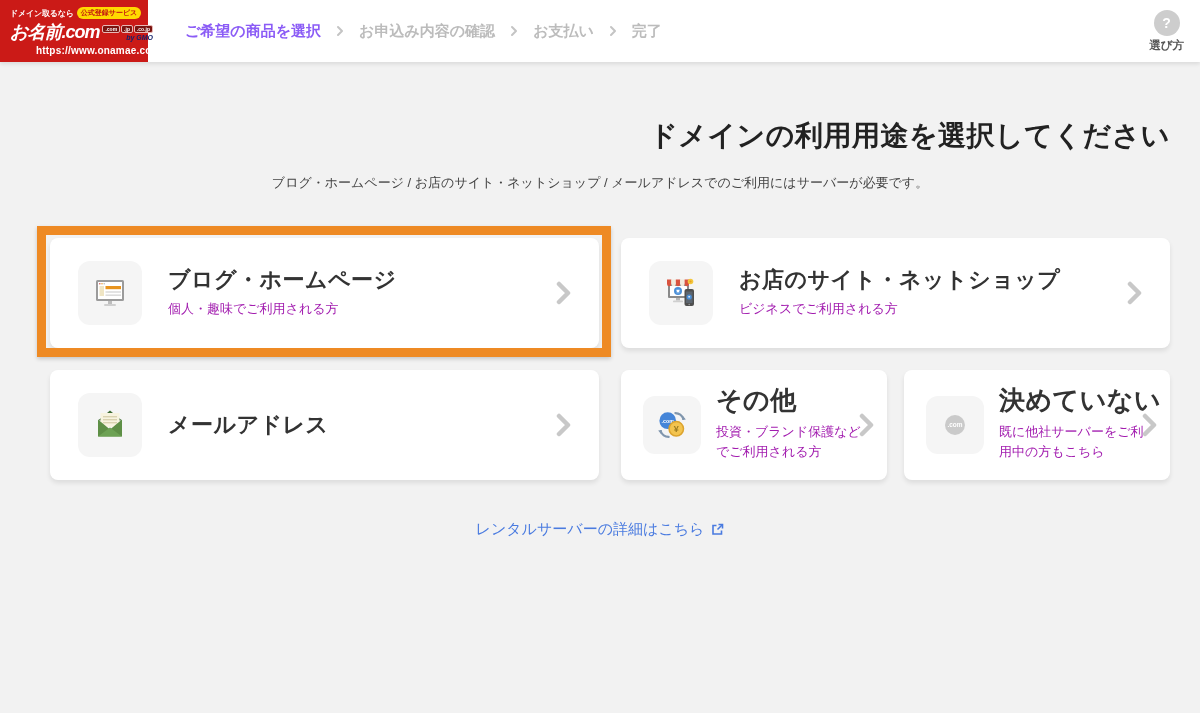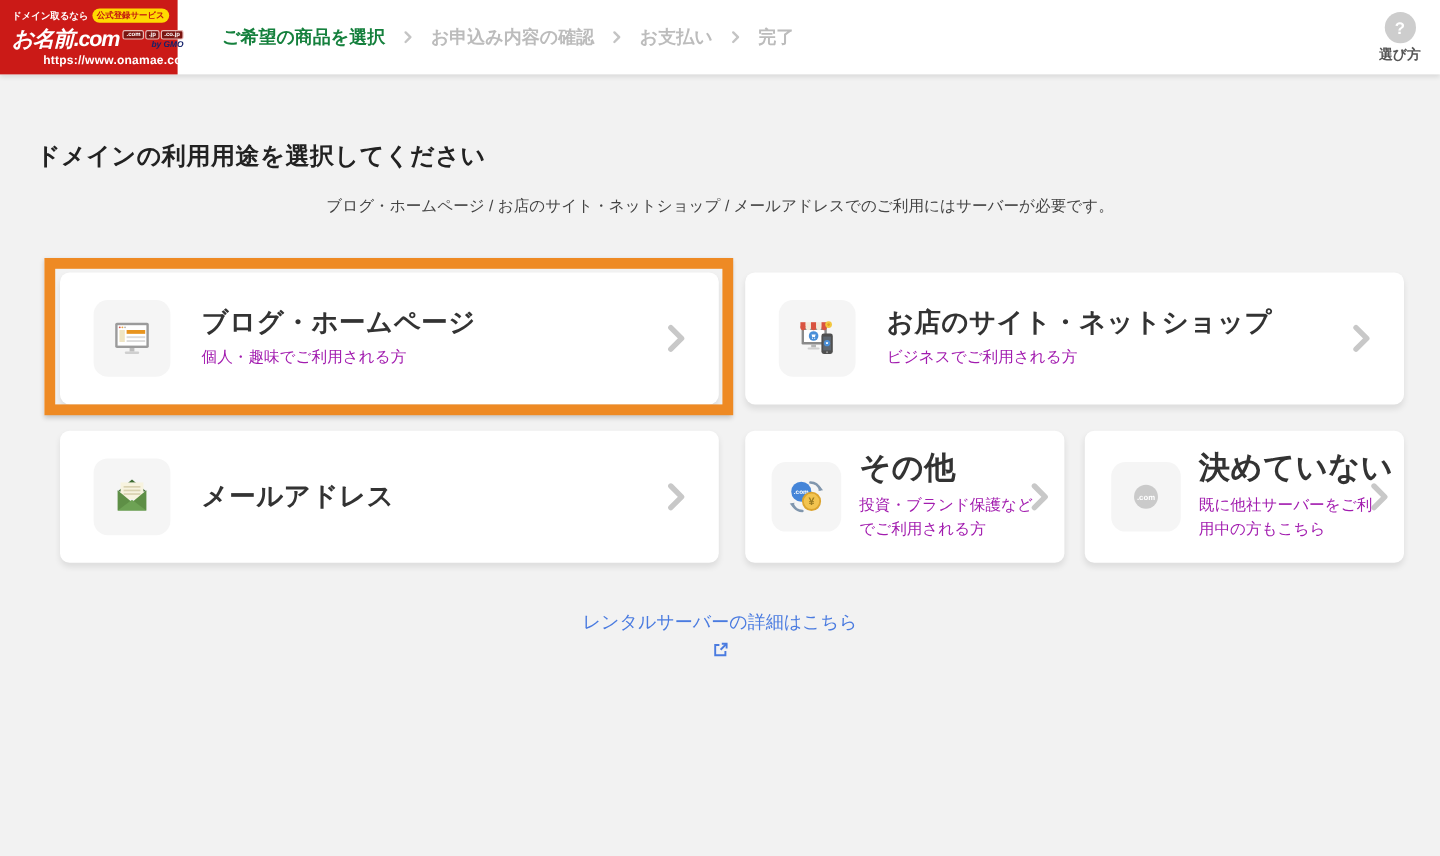--- a/index.html
+++ b/index.html
@@ -27,33 +27,33 @@
   .logo-line2 { display:flex; align-items:flex-end; gap:3px; }
   .brand { font-size:18px; font-weight:bold; font-style:italic; letter-spacing:-1px; line-height:1; white-space:nowrap; }
   .logo-right { display:flex; flex-direction:column; align-items:flex-end; gap:1px; }
   .tlds { display:flex; gap:1px; }
   .tld { background:#7a1410; border:1px solid #e8b9b6; color:#fff; font-size:5px; font-weight:bold; padding:0 2px; border-radius:2px; white-space:nowrap; }
   .bygmo { color:#15226b; font-size:7px; font-weight:bold; font-style:italic; white-space:nowrap; }
   .logo-url { font-size:10px; font-weight:bold; letter-spacing:.2px; white-space:nowrap;margin-left:26px; }
 
   .steps { display:flex; align-items:center; gap:15px; margin-left:37px; }
   .step { font-size:15px; font-weight:bold; color:#bcbcbc; white-space:nowrap; }
-  .step.active { color:#15803d; }
+  .step.active { color:#8b5cf6; }
   .step-sep { display:flex; align-items:center; }
 
   .help { margin-left:auto; margin-right:16px; display:flex; flex-direction:column; align-items:center; cursor:pointer; }
   .help-circle {
     width:26px; height:26px; border-radius:50%; background:#cdcdcd; color:#fff;
     font-size:14px; font-weight:bold; display:flex; align-items:center; justify-content:center;
   }
   .help-label { font-size:11.5px; font-weight:bold; color:#555; margin-top:2px; }
 
   
   .container { width:1140px; margin:0 auto; }
-  .page-title { text-align:left; font-size:20px; font-weight:bold; color:#222; margin-top:55px; letter-spacing:.5px; }
+  .page-title { text-align:right; font-size:28px; font-weight:bold; color:#222; margin-top:55px; letter-spacing:.5px; }
   .subtitle { text-align:center; font-size:13px; color:#444; margin-top:17px; line-height:1.75; }
 
   .cards { margin-top:43px; }
   .row { display:grid; grid-template-columns:1fr 1fr; gap:22px;padding-left:20px; }
   .row + .row { margin-top:22px; }
   .row2-right { display:grid; grid-template-columns:1fr 1fr; gap:17px; }
 
   .card {
     position:relative; background:#fff; border-radius:8px; height:110px;
     display:flex; align-items:center; padding-left:28px; cursor:pointer;
@@ -76,21 +76,21 @@
   .card1-wrap { position:relative; }
   .highlight-frame {
     position:absolute; left:-13px; top:-12px; right:-12px; bottom:-9px;
     border:9px solid #ee8a24; z-index:3; pointer-events:none;
     box-shadow:0 2px 4px rgba(0,0,0,.18);
   }
 
   .link-row { text-align:center; margin-top:40px; }
   .ext-link {
     color:#4a7be0; font-size:15px; text-decoration:none; cursor:pointer;
-    display:inline-flex; align-items:center; gap:7px;flex-direction:column;
+    display:inline-flex; align-items:center; gap:7px;
   }
 </style>
 </head>
 <body>
 
 <div class="header">
   <div class="logo">
     <div class="logo-line1">
       <span class="logo-tagline">ドメイン取るなら</span>
       <span class="logo-badge">公式登録サービス</span>

